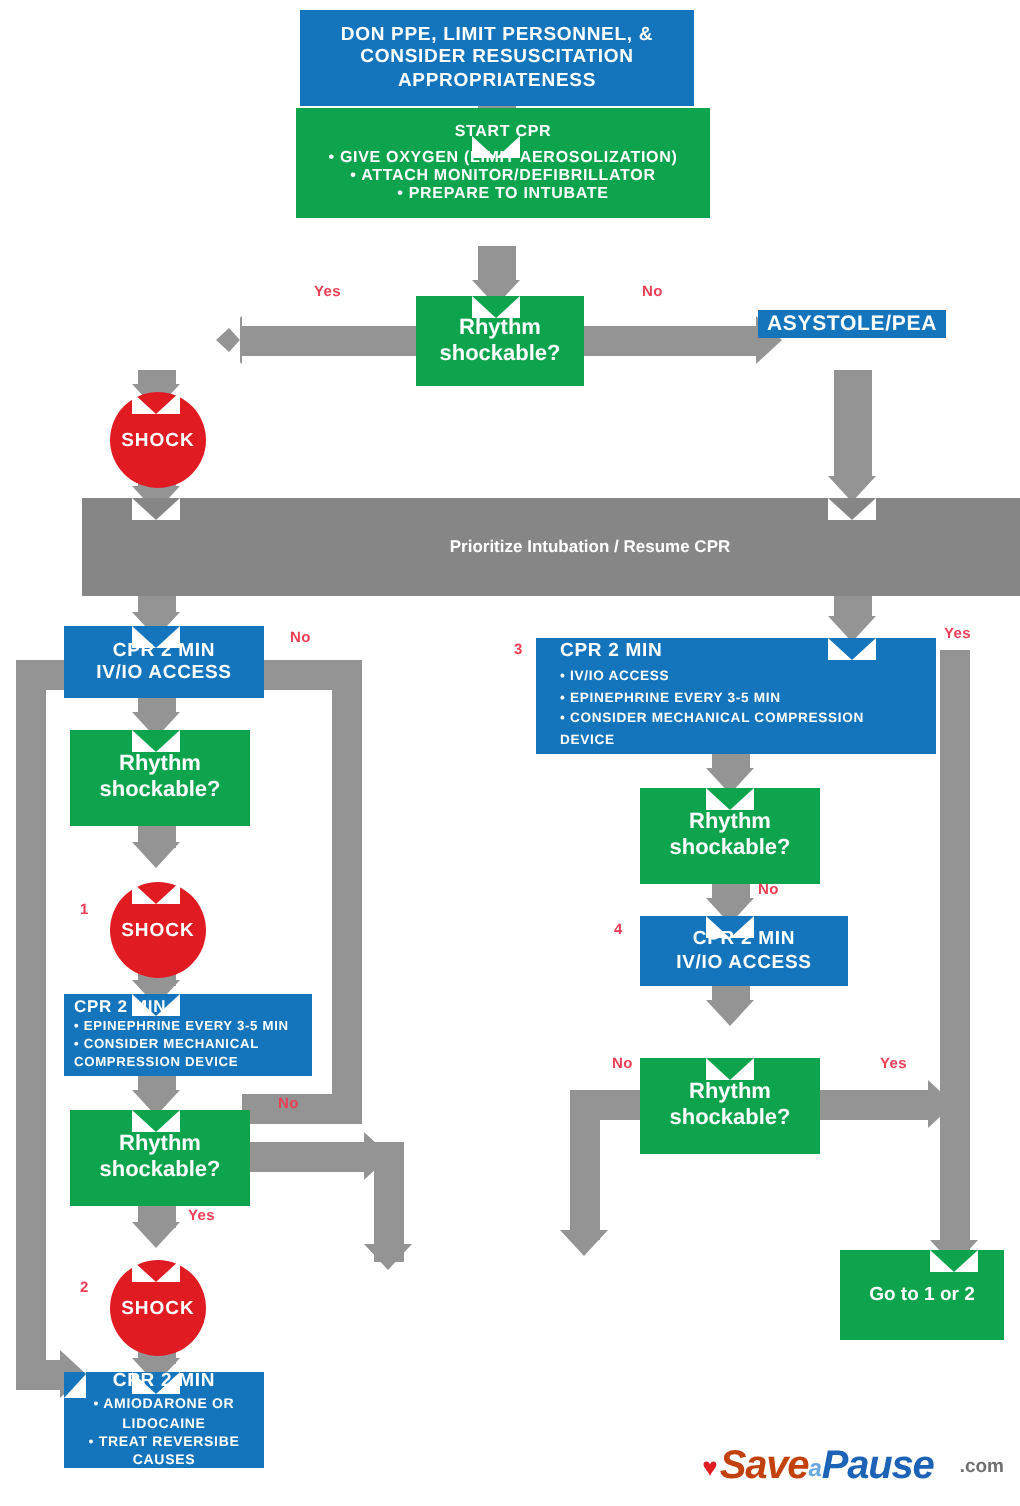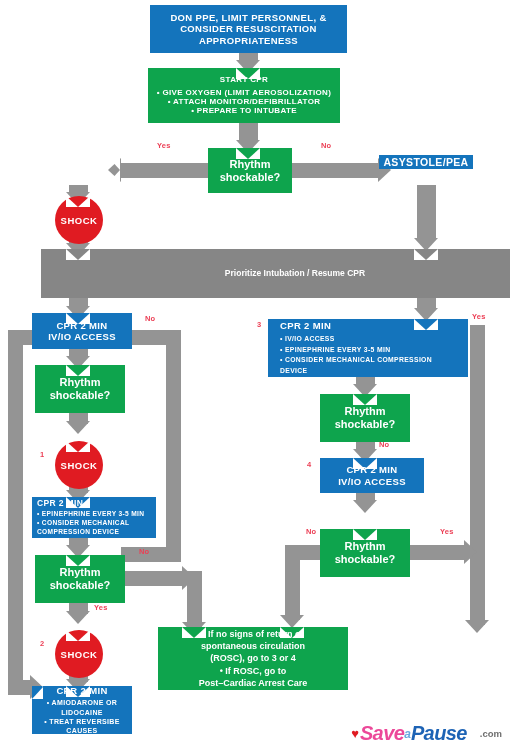--- a/index.html
+++ b/index.html
@@ -107,38 +107,38 @@
   }
 
   
   #logo{
     position:absolute;right:8px;bottom:8px;
     display:flex;align-items:center;
     z-index:8;
     font-style:italic;
   }
   #logo .heart{color:#e01b22;font-size:13px;margin-right:1px;font-style:normal;line-height:1;}
-  #logo .save{color:#ec4899;font-size:20px;font-weight:bold;letter-spacing:-.6px;}
+  #logo .save{color:#c2410c;font-size:20px;font-weight:bold;letter-spacing:-.6px;}
   #logo .a{color:#6aa9e0;font-size:12px;font-weight:bold;}
   #logo .life{color:#1d63b5;font-size:20px;font-weight:bold;letter-spacing:-.6px;}
   #logo .dotcom{color:#6f6f6f;font-size:9.5px;font-style:normal;margin-left:13px;font-weight:bold;}
 </style>
 </head>
 <body>
 
 <div id="chart">
 
   <div class="node blue caps" style="left:150px;top:5px;width:197px;height:48px;font-size:9.5px;padding:0 9px;">
     <span>DON PPE, LIMIT PERSONNEL, &amp; CONSIDER RESUSCITATION APPROPRIATENESS</span>
   </div>
 
   <div class="bar" style="left:239px;top:53px;width:19px;height:9px;"></div>
   <div class="arrowdown" style="left:236px;top:60px;"></div>
 
-  <div class="node green caps" style="left:148px;top:68px;width:192px;height:55px;font-size:8px;">
+  <div class="node green caps" style="left:148px;top:54px;width:207px;height:55px;font-size:8px;">
     <span class="ttl">START CPR</span>
     <ul class="ctr" style="margin-top:3px;">
       <li>• GIVE OXYGEN (LIMIT AEROSOLIZATION)</li>
       <li>• ATTACH MONITOR/DEFIBRILLATOR</li>
       <li>• PREPARE TO INTUBATE</li>
     </ul>
   </div>
   <div class="notch" style="left:236px;top:68px;"></div>
 
   <div class="bar" style="left:239px;top:123px;width:19px;height:19px;"></div>
@@ -322,33 +322,29 @@
 
   <div class="bar" style="left:285px;top:545px;width:38px;height:15px;"></div>
   <div class="bar" style="left:285px;top:545px;width:15px;height:75px;"></div>
   <div class="arrowdown" style="left:280px;top:615px;"></div>
   <div class="yn" style="left:306px;top:527px;">No</div>
 
   <div class="bar" style="left:408px;top:545px;width:58px;height:15px;"></div>
   <div class="arrowright" style="left:464px;top:540px;"></div>
   <div class="yn" style="left:440px;top:527px;">Yes</div>
 
-  <div class="node green" style="left:158px;top:627px;width:190px;height:63px;font-size:9px;font-weight:bold;line-height:1.35;">
-    <span>• If no signs of return of</span>
-    <span>spontaneous circulation</span>
-    <span>(ROSC), go to 3 or 4</span>
-    <span>• If ROSC, go to</span>
-    <span>Post–Cardiac Arrest Care</span>
-  </div>
   <div class="notch" style="left:182px;top:627px;"></div>
   <div class="notch" style="left:280px;top:627px;"></div>
 
   <div class="bar" style="left:187px;top:571px;width:15px;height:60px;"></div>
   <div class="arrowdown" style="left:182px;top:622px;"></div>
 
+  <div class="node green" style="left:420px;top:625px;width:82px;height:45px;font-size:9.5px;font-weight:bold;">
+    <span>Go to 1 or 2</span>
+  </div>
   <div class="notch" style="left:465px;top:625px;"></div>
 
   <div id="logo">
     <span class="heart">♥</span>
     <span class="save">Save</span>
     <span class="a">a</span>
     <span class="life">Pause</span>
     <span class="dotcom">.com</span>
   </div>
 

